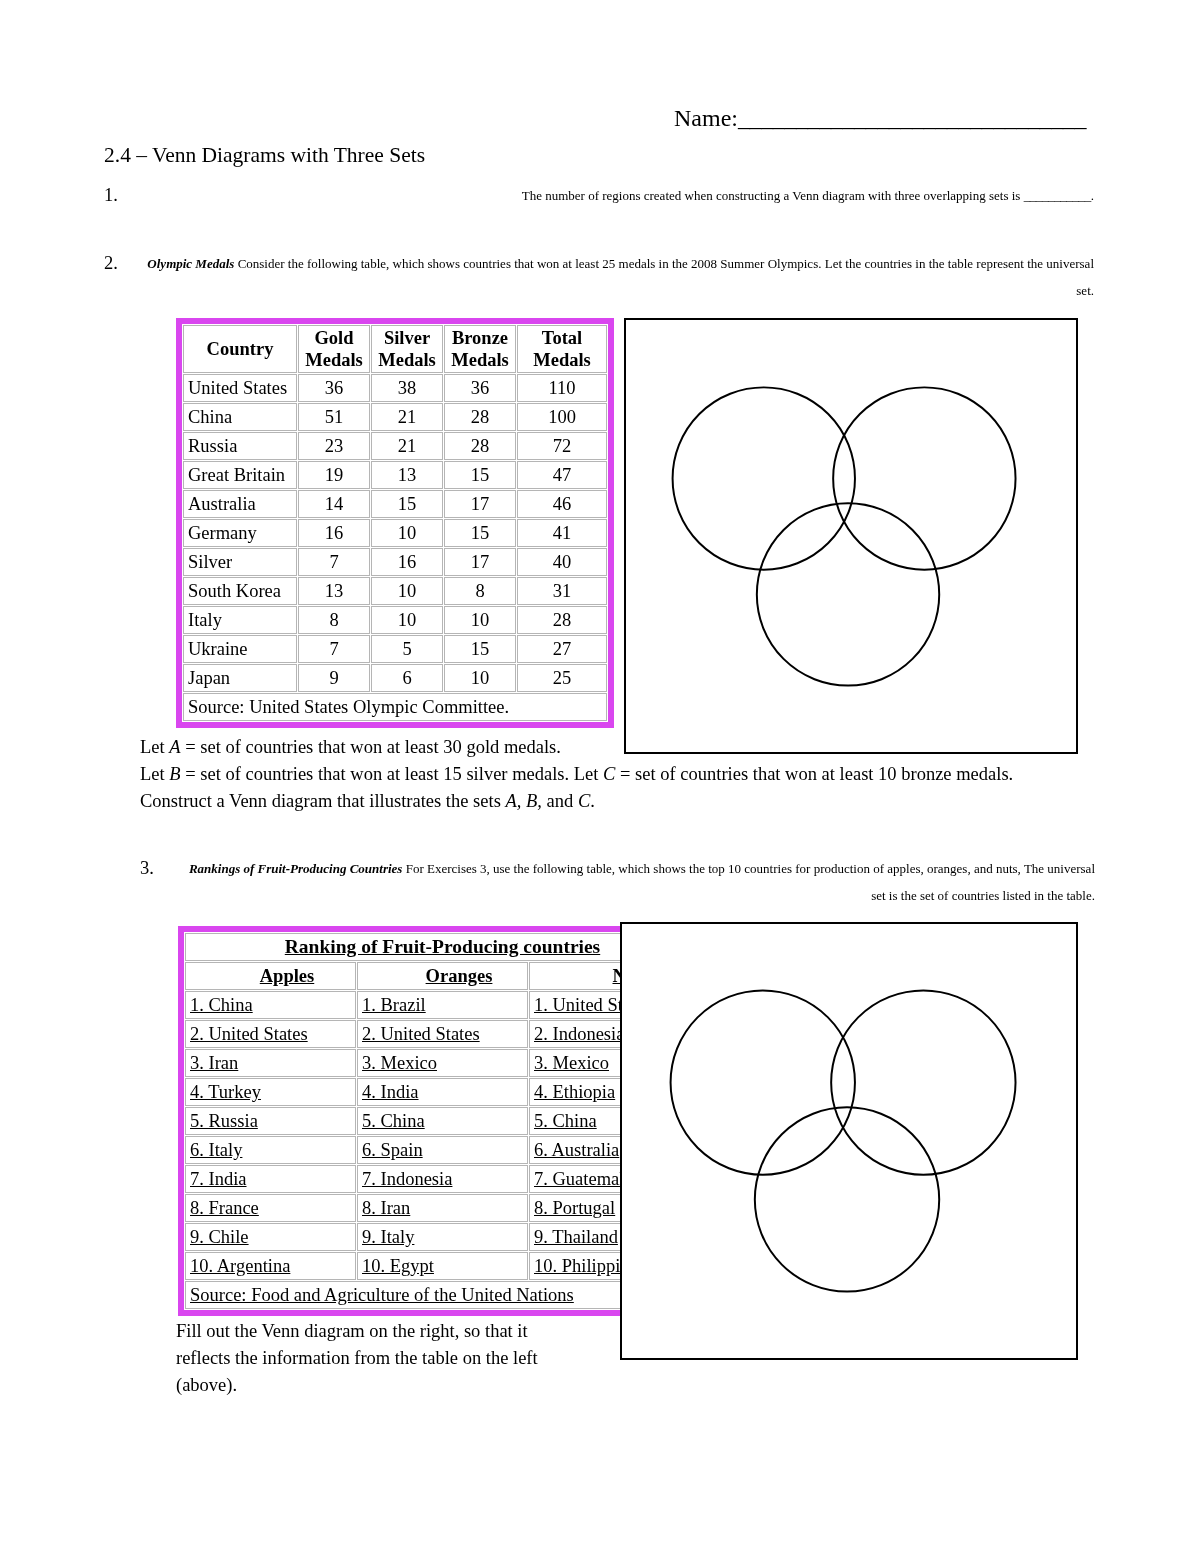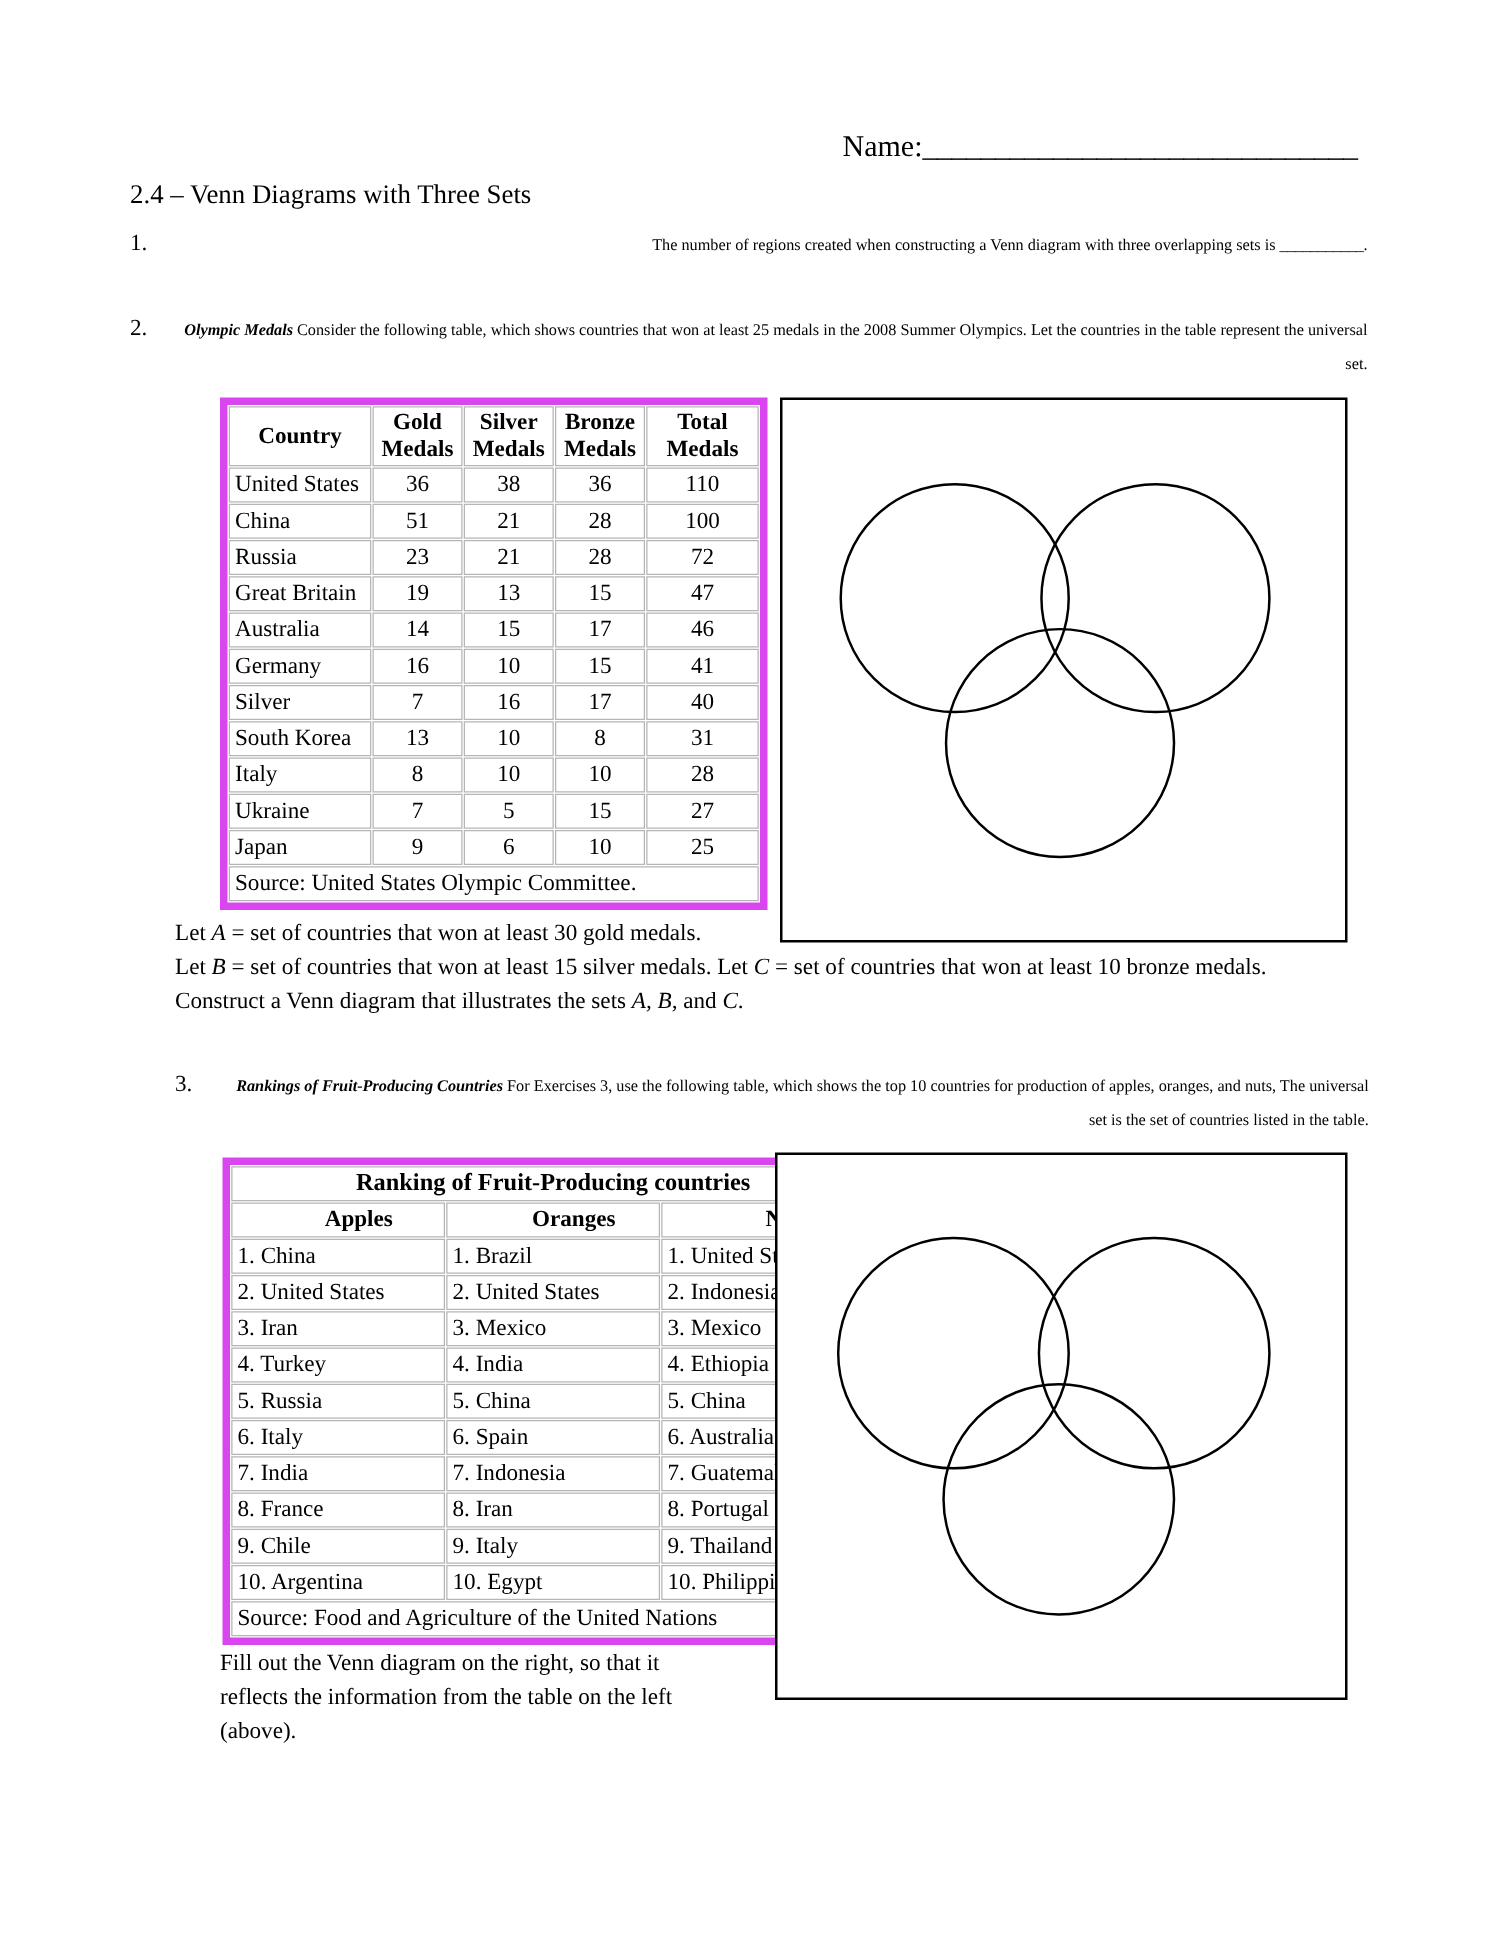--- a/index.html
+++ b/index.html
@@ -108,20 +108,21 @@
   }
   #medals-table td.c-country { width: 104px; text-align: left; }
   #medals-table td.c-val { width: 62px; }
   #medals-table td.c-total { width: 80px; }
   #medals-table td.hdr.c-country { text-align: center; }
 
   
   #fruit-table {
     left: 178px;
     top: 926px;
+    text-decoration: underline;
   }
   #fruit-table td {
     line-height: 24px;
   }
   #fruit-table td.c-fruit { width: 128px; text-align: left; }
   #fruit-table td.hdr.c-fruit { text-align: center; padding-left: 37px; }
   #fruit-table td.title {
     text-align: center;
     font-weight: bold;
     font-size: 19.5px;

